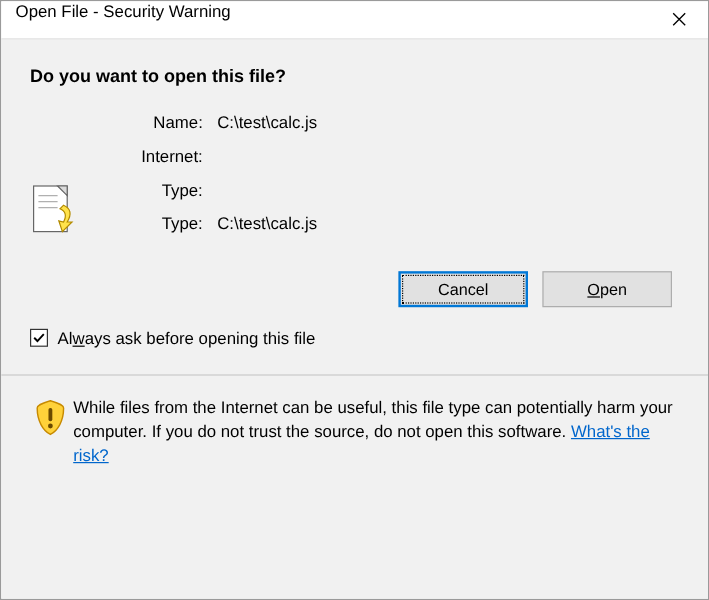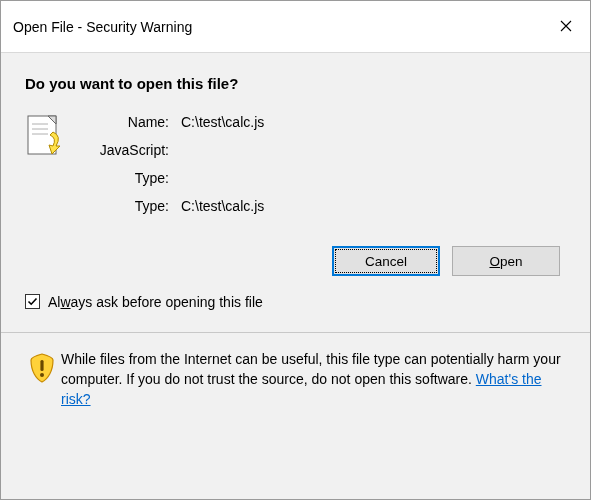--- a/index.html
+++ b/index.html
@@ -12,25 +12,25 @@
     color: #000;
     background: #fff;
     border: 1px solid #9a9a9a;
     display: flex;
     flex-direction: column;
     overflow: hidden;
   }
 
   
   .titlebar {
-    height: 52px;
+    height: 32px;
     background: #ffffff;
     border-bottom: 1px solid #d9d9d9;
     display: flex;
-    align-items: center;
+    align-items: flex-start;
     padding-left: 12px;
   }
   .titlebar .title {
     font-size: 14px;
     color: #000;
   }
   .titlebar .close-btn {
     margin-left: auto;
     width: 48px;
     height: 100%;
@@ -51,20 +51,21 @@
 
   .question {
     font-weight: 700;
     font-size: 15px;
     padding: 22px 24px 14px 24px;
   }
 
   .details-row {
     display: flex;
     padding: 6px 24px 0 24px;
+    align-items: flex-end;
   }
   .file-icon {
     width: 38px;
     margin-right: 18px;
     padding-top: 2px;
     flex-shrink: 0;
   }
   .details {
     flex: 1 1 auto;
   }
@@ -177,21 +178,21 @@
         <path d="M7 10 h16 M7 15 h16 M7 20 h16" stroke="#b0b0b0" stroke-width="1"></path>
         <path d="M28 18 q9 4 3 14 l4 0 l-8 8 l-3 -9 l4 1 q4 -8 -3 -11 z" fill="#ffe24b" stroke="#b38b00" stroke-width="1"></path>
       </svg>
     </div>
     <div class="details">
       <div class="detail">
         <span class="label">Name:</span>
         <span class="value">C:\test\calc.js</span>
       </div>
       <div class="detail">
-        <span class="label">JavaScript:</span>
+        <span class="label">Internet:</span>
       </div>
       <div class="detail">
         <span class="label">Type:</span>
       </div>
       <div class="detail">
         <span class="label">Type:</span>
         <span class="value">C:\test\calc.js</span>
       </div>
     </div>
   </div>

